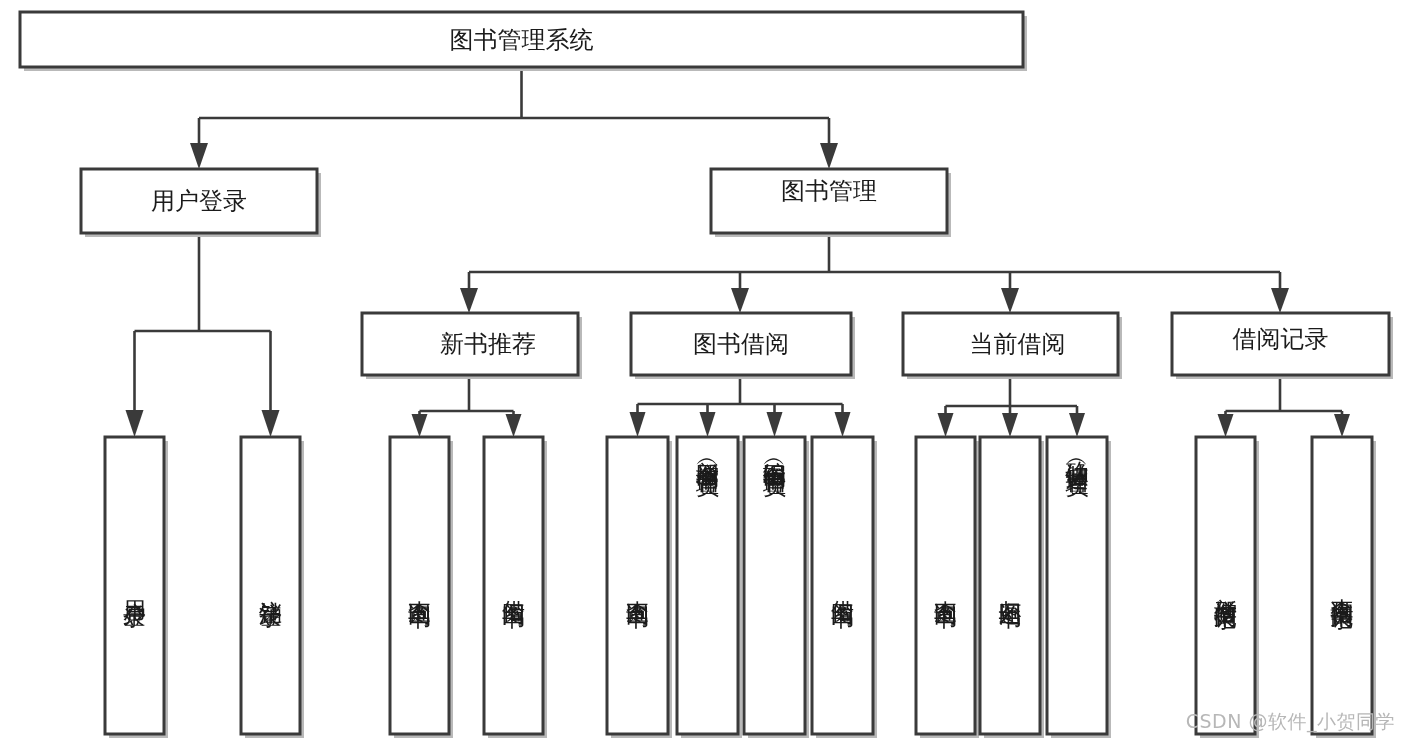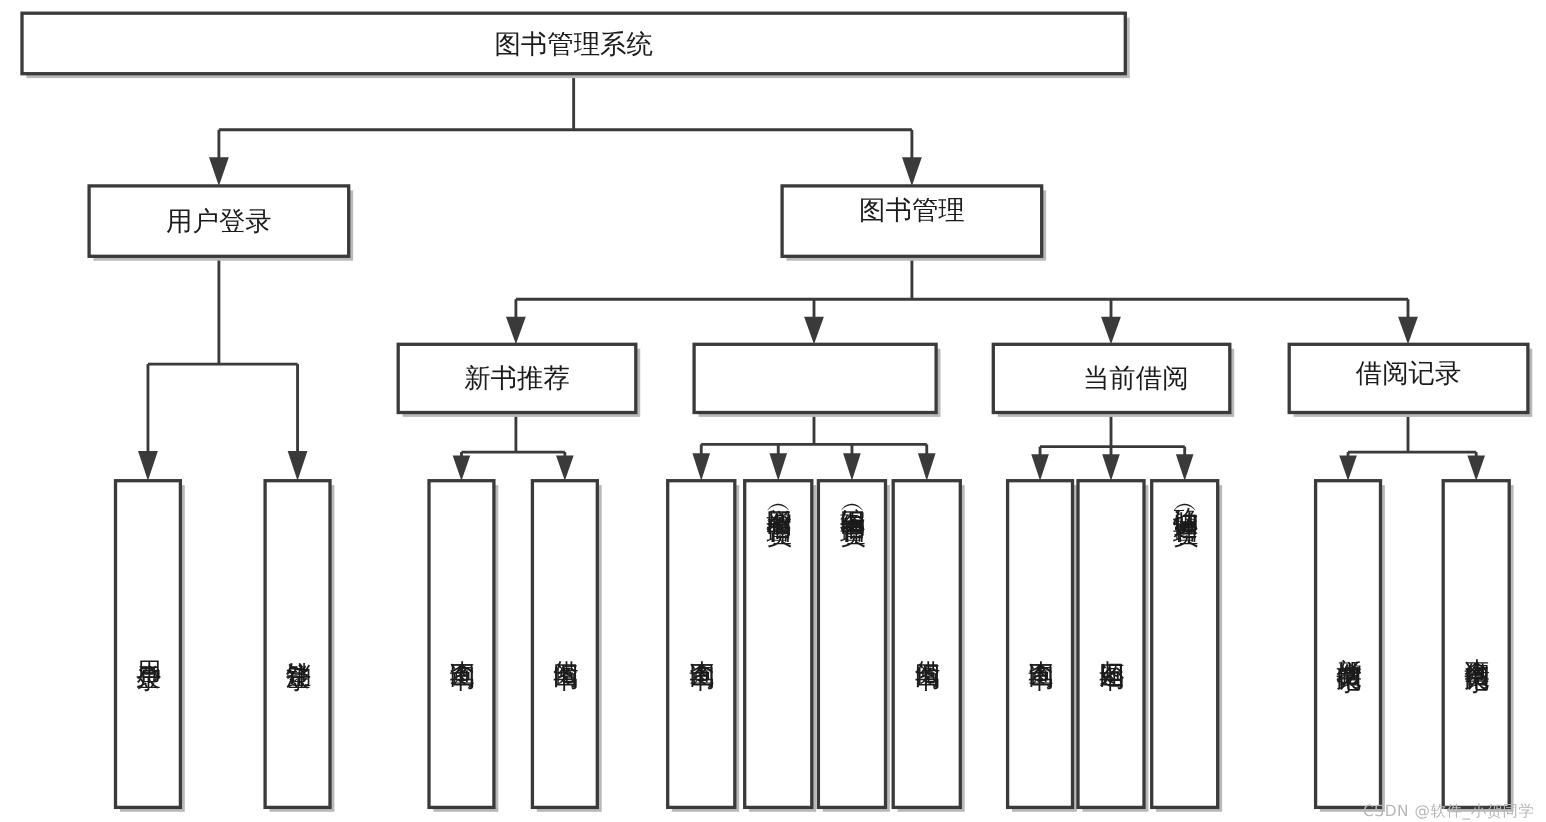--- a/index.html
+++ b/index.html
@@ -65,23 +65,23 @@
     justify-content: center;
     font-family: "DejaVu Sans", "Liberation Sans", sans-serif;
     font-size: 24px;
     color: #1b1b1b;
     pointer-events: none;
     white-space: nowrap;
   }
   #watermark {
     position: absolute;
     right: 10px;
-    bottom: 0;
-    font-family: "DejaVu Sans", "Liberation Sans", sans-serif;
-    font-size: 14px;
+    bottom: 12px;
+    font-family: "DejaVu Sans", "Liberation Sans", sans-serif;
+    font-size: 19px;
     color: #b7b7b7;
     letter-spacing: 0.5px;
     pointer-events: none;
     white-space: nowrap;
   }
 </style>
 </head>
 <body>
 
 <div id="diagram-root">
@@ -196,22 +196,23 @@
       <rect class="node-shadow" x="1316" y="441" width="60" height="297"></rect>
       <rect class="node-box" x="1312" y="437" width="60" height="297"></rect>
     </g>
   </svg>
 
   <div class="hlabel-wrap" style="left:20px; top:12px; width:1003px; height:55px;">图书管理系统</div>
 
   <div class="hlabel-wrap" style="left:81px; top:169px; width:236px; height:64px;">用户登录</div>
   <div class="hlabel-wrap" style="left:711px; top:169px; width:236px; height:44px;">图书管理</div>
 
-  <div class="hlabel-wrap" style="left:362px; top:313px; width:216px; height:62px;">新书推荐</div>
-  <div class="hlabel-wrap" style="left:903px; top:313px; width:229px; height:62px;padding-left:15px;">当前借阅</div>
+  <div class="hlabel-wrap" style="left:380px; top:313px; width:216px; height:62px;">新书推荐</div>
+  <div class="hlabel-wrap" style="left:631px; top:313px; width:220px; height:62px;">图书借阅</div>
+  <div class="hlabel-wrap" style="left:903px; top:313px; width:229px; height:62px;">当前借阅</div>
   <div class="hlabel-wrap" style="left:1172px; top:313px; width:217px; height:52px;">借阅记录</div>
 
   <div class="vlabel-wrap" style="left:105px; top:437px; width:59px; height:297px;">用户登录</div>
   <div class="vlabel-wrap" style="left:241px; top:437px; width:59px; height:297px;">注销登录</div>
   <div class="vlabel-wrap" style="left:390px; top:437px; width:59px; height:297px;">查询图书</div>
   <div class="vlabel-wrap" style="left:484px; top:437px; width:59px; height:297px;">借阅图书</div>
   <div class="vlabel-wrap" style="left:607px; top:437px; width:61px; height:297px;">查询图书</div>
   <div class="vlabel-wrap" style="left:677px; top:437px; width:61px; height:297px; justify-content:flex-start; padding-top:6px; box-sizing:border-box;">新增图书（管理员）</div>
   <div class="vlabel-wrap" style="left:744px; top:437px; width:61px; height:297px; justify-content:flex-start; padding-top:6px; box-sizing:border-box;">编辑图书（管理员）</div>
   <div class="vlabel-wrap" style="left:812px; top:437px; width:61px; height:297px;">借阅图书</div>

